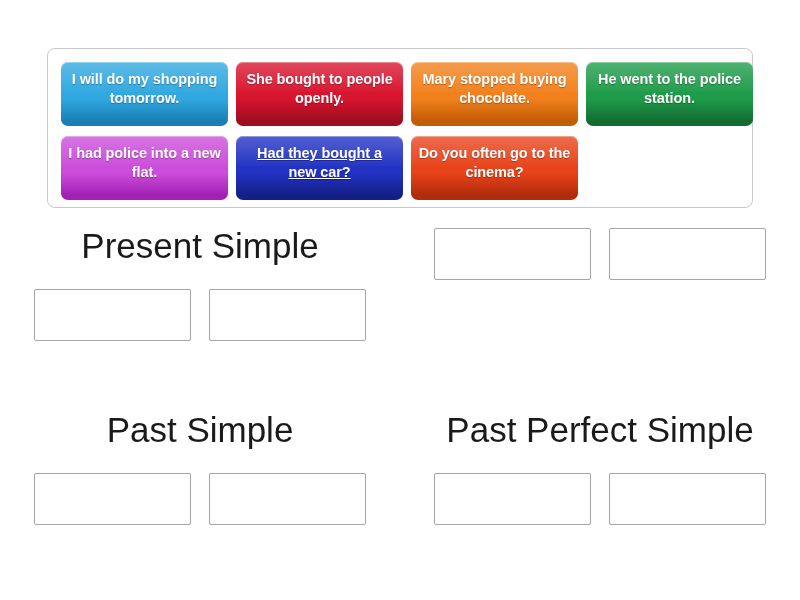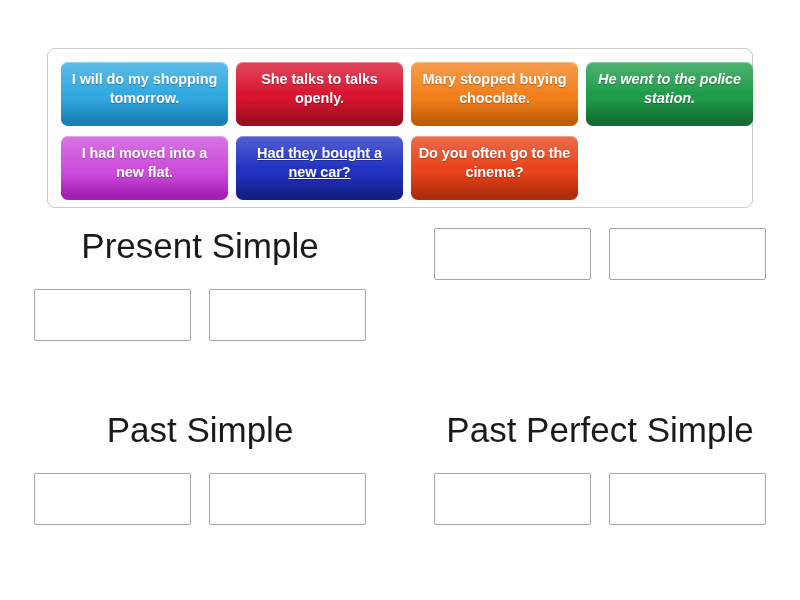--- a/index.html
+++ b/index.html
@@ -136,39 +136,39 @@
   <div class="tile-tray">
 
     <div class="tile-row">
       <div class="tile-slot">
         <div class="tile" style="background: linear-gradient(rgb(49, 168, 224) 0%, rgb(49, 168, 224) 62%, rgb(26, 127, 179) 100%); border-bottom: 5px solid rgb(26, 127, 179); box-shadow: rgba(255, 255, 255, 0.35) 0px 1px 0px inset;">
           <span class="tile-text">I will do my shopping tomorrow.</span>
         </div>
       </div>
       <div class="tile-slot">
         <div class="tile" style="background: linear-gradient(rgb(216, 21, 47) 0%, rgb(216, 21, 47) 62%, rgb(158, 13, 32) 100%); border-bottom: 5px solid rgb(158, 13, 32); box-shadow: rgba(255, 255, 255, 0.35) 0px 1px 0px inset;">
-          <span class="tile-text">She talks to talks openly.</span>
+          <span class="tile-text">She bought to people openly.</span>
         </div>
       </div>
       <div class="tile-slot">
         <div class="tile" style="background: linear-gradient(rgb(242, 129, 29) 0%, rgb(242, 129, 29) 62%, rgb(194, 92, 6) 100%); border-bottom: 5px solid rgb(194, 92, 6); box-shadow: rgba(255, 255, 255, 0.35) 0px 1px 0px inset;">
           <span class="tile-text">Mary stopped buying chocolate.</span>
         </div>
       </div>
       <div class="tile-slot">
-        <div class="tile" style="background: linear-gradient(rgb(31, 156, 74) 0%, rgb(31, 156, 74) 62%, rgb(19, 108, 50) 100%); border-bottom: 5px solid rgb(19, 108, 50); box-shadow: rgba(255, 255, 255, 0.35) 0px 1px 0px inset; font-style: italic;">
+        <div class="tile" style="background: linear-gradient(rgb(31, 156, 74) 0%, rgb(31, 156, 74) 62%, rgb(19, 108, 50) 100%); border-bottom: 5px solid rgb(19, 108, 50); box-shadow: rgba(255, 255, 255, 0.35) 0px 1px 0px inset;">
           <span class="tile-text">He went to the police station.</span>
         </div>
       </div>
     </div>
 
     <div class="tile-row">
       <div class="tile-slot">
         <div class="tile" style="background: linear-gradient(rgb(204, 77, 219) 0%, rgb(204, 77, 219) 62%, rgb(163, 32, 181) 100%); border-bottom: 5px solid rgb(163, 32, 181); box-shadow: rgba(255, 255, 255, 0.35) 0px 1px 0px inset;">
-          <span class="tile-text">I had moved into a new flat.</span>
+          <span class="tile-text">I had police into a new flat.</span>
         </div>
       </div>
       <div class="tile-slot">
         <div class="tile" style="background: linear-gradient(rgb(34, 51, 196) 0%, rgb(34, 51, 196) 62%, rgb(20, 31, 134) 100%); border-bottom: 5px solid rgb(20, 31, 134); box-shadow: rgba(255, 255, 255, 0.35) 0px 1px 0px inset; text-decoration: underline;">
           <span class="tile-text">Had they bought a new car?</span>
         </div>
       </div>
       <div class="tile-slot">
         <div class="tile" style="background: linear-gradient(rgb(232, 67, 26) 0%, rgb(232, 67, 26) 62%, rgb(176, 44, 11) 100%); border-bottom: 5px solid rgb(176, 44, 11); box-shadow: rgba(255, 255, 255, 0.35) 0px 1px 0px inset;">
           <span class="tile-text">Do you often go to the cinema?</span>

